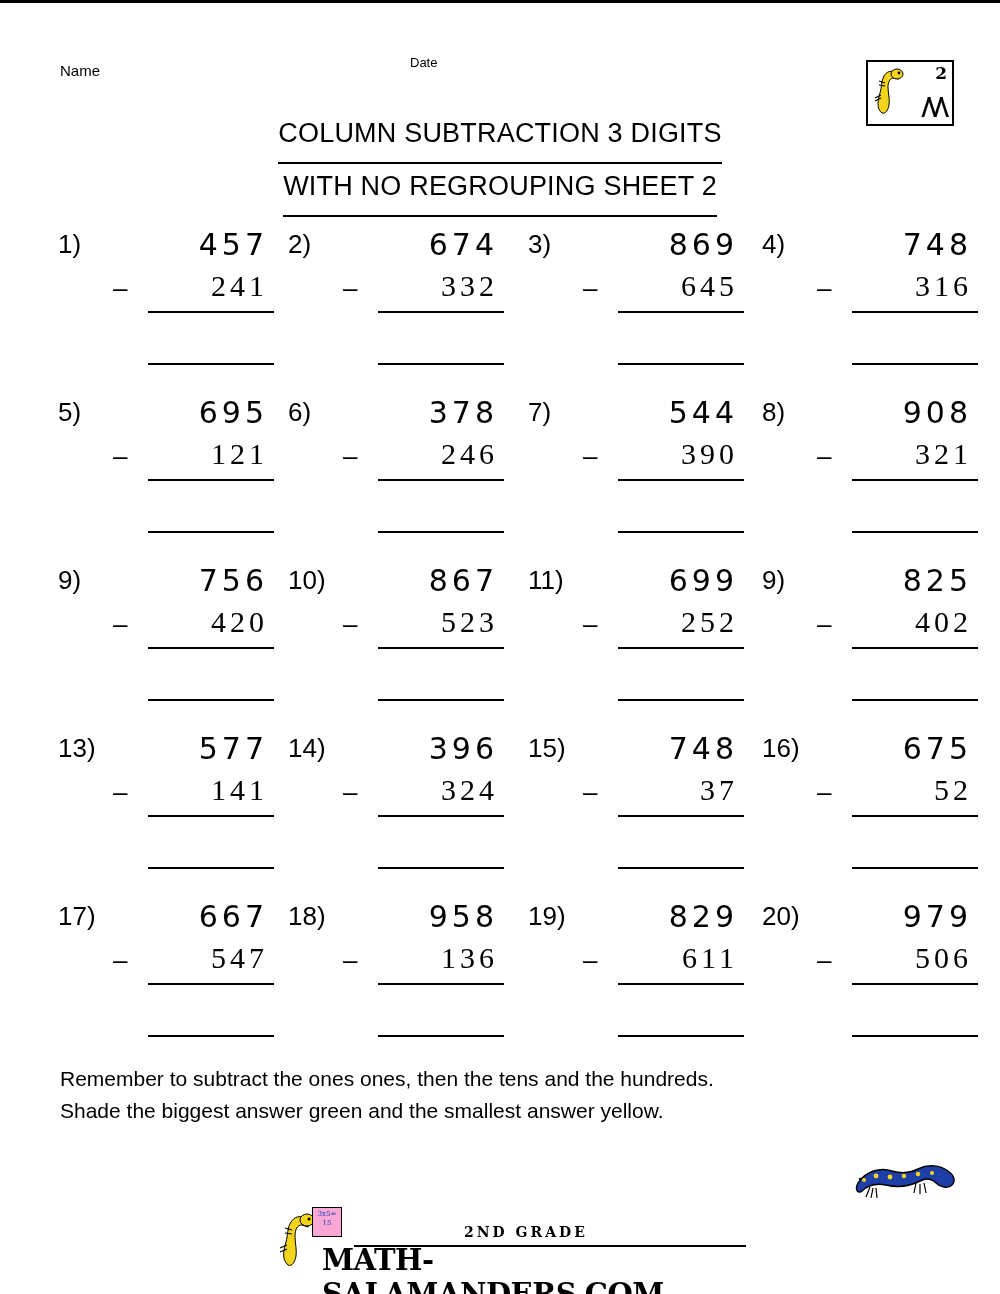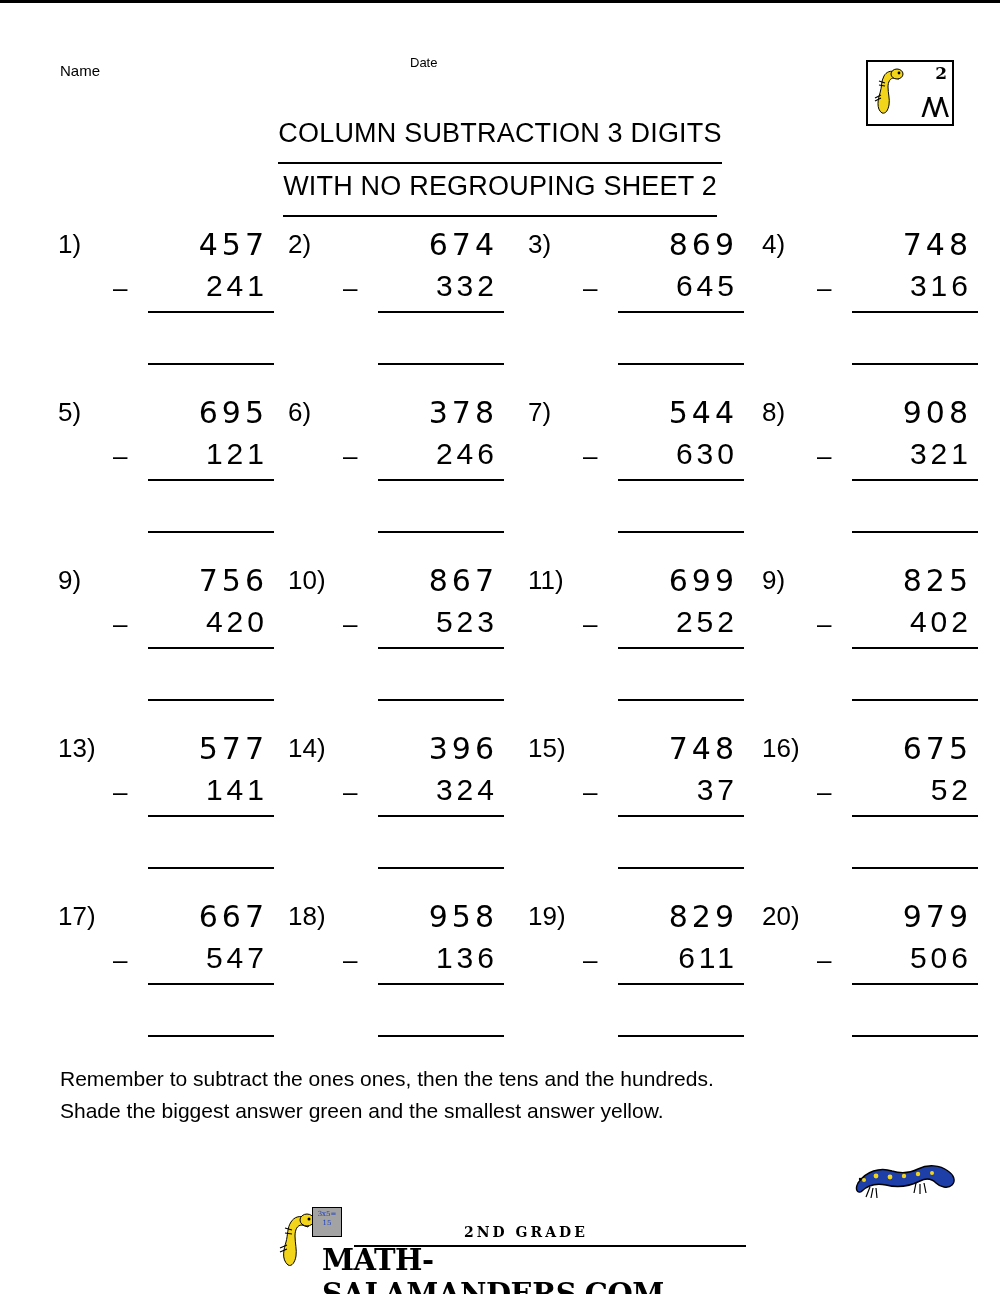--- a/index.html
+++ b/index.html
@@ -121,21 +121,21 @@
     left: 55px;
     top: 58px;
     font-size: 26px;
   }
   .prob .subtrahend {
     position: absolute;
     right: 20px;
     top: 54px;
     font-size: 30px;
     letter-spacing: 4px;
-    font-family: Liberation Sans, sans-serif;
+    font-family: Liberation Serif, serif;
     margin-left: 48px;
   }
   .prob .rule1 {
     position: absolute;
     left: 90px;
     right: 14px;
     top: 96px;
     border-bottom: 2px solid #000;
   }
   .prob .rule2 {
@@ -199,21 +199,21 @@
     width: 42px;
     height: 60px;
   }
   .brand .mini-box {
     position: absolute;
     left: 36px;
     top: 0px;
     width: 30px;
     height: 30px;
     border: 1px solid #000;
-    background: #a3a3a3;
+    background: #f9a8d4;
     font-size: 7px;
     font-family: "DejaVu Serif", serif;
     color: #1a3fbf;
     text-align: center;
     line-height: 9px;
     padding-top: 2px;
     box-sizing: border-box;
   }
   .lizard {
     position: absolute;
@@ -305,21 +305,21 @@
         <span class="minuend">378</span>
         <span class="op">–</span>
         <span class="subtrahend">246</span>
         <div class="rule1"></div>
         <div class="rule2"></div>
       </div>
       <div class="prob c2">
         <span class="num">7)</span>
         <span class="minuend">544</span>
         <span class="op">–</span>
-        <span class="subtrahend">630</span>
+        <span class="subtrahend">390</span>
         <div class="rule1"></div>
         <div class="rule2"></div>
       </div>
       <div class="prob c3">
         <span class="num">8)</span>
         <span class="minuend">908</span>
         <span class="op">–</span>
         <span class="subtrahend">321</span>
         <div class="rule1"></div>
         <div class="rule2"></div>

